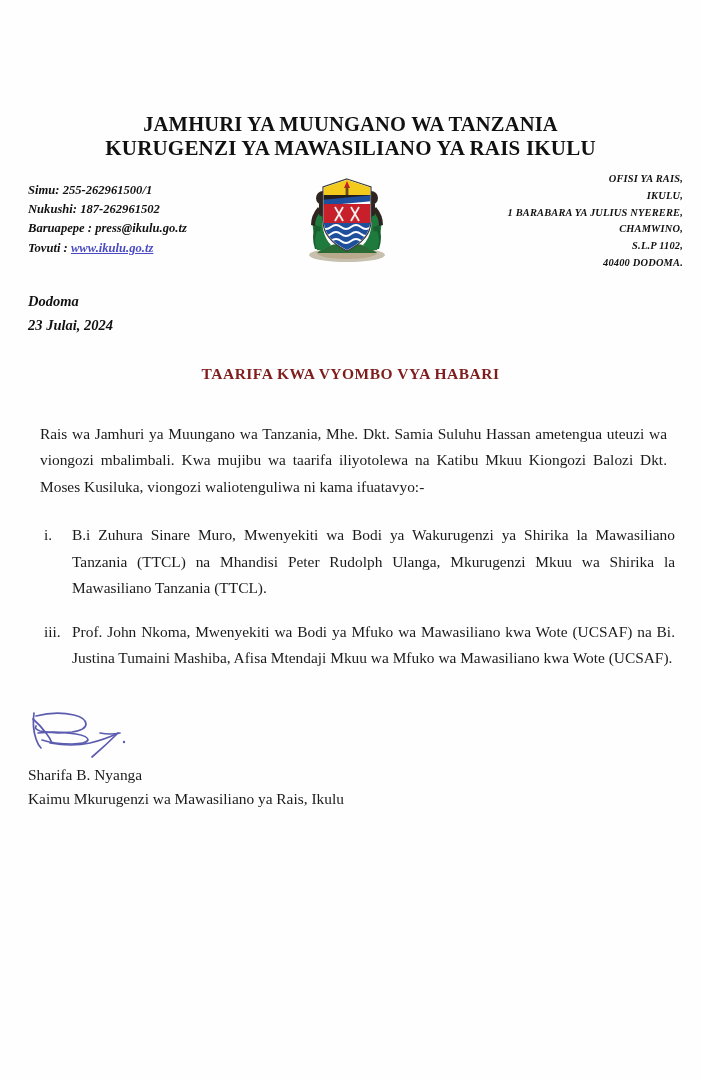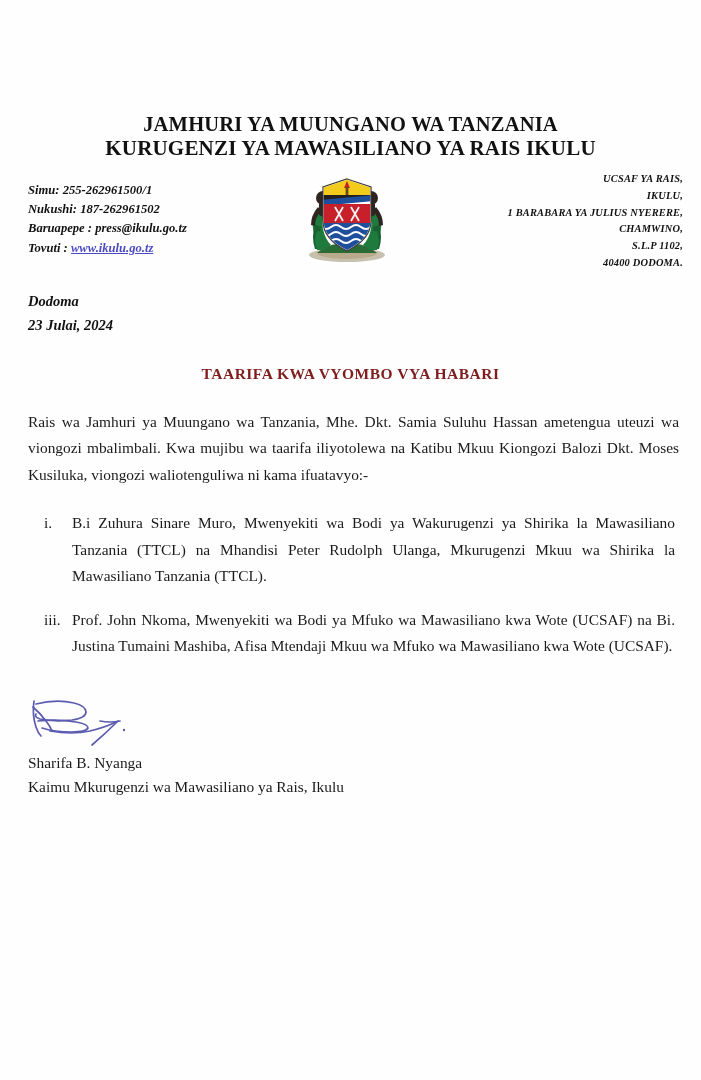--- a/index.html
+++ b/index.html
@@ -110,21 +110,21 @@
   
   .body-wrap {
     padding: 26px 22px 0 28px;
   }
   .intro {
     text-align: justify;
     text-justify: inter-word;
     font-size: 15.4px;
     line-height: 1.72;
     color: #1a1a1a;
-    margin: 0;
+    margin: 12px;
   }
 
   .list {
     margin: 22px 0 0 0;
     padding: 0;
     list-style: none;
   }
   .list-item {
     display: flex;
     align-items: flex-start;
@@ -235,21 +235,21 @@
             <rect x="30" y="52" width="52" height="28" fill="#1d4f9c"></rect>
             <path d="M30 56 q5 4 10 0 q5 -4 10 0 q5 4 10 0 q5 -4 10 0 q5 4 10 0" stroke="#ffffff" stroke-width="2" fill="none"></path>
             <path d="M30 63 q5 4 10 0 q5 -4 10 0 q5 4 10 0 q5 -4 10 0 q5 4 10 0" stroke="#ffffff" stroke-width="2" fill="none"></path>
             <path d="M30 70 q5 4 10 0 q5 -4 10 0 q5 4 10 0 q5 -4 10 0 q5 4 10 0" stroke="#ffffff" stroke-width="2" fill="none"></path>
           </g>
         </g>
       </svg>
     </div>
 
     <div class="contact-right">
-      <span class="row">UCSAF YA RAIS,</span>
+      <span class="row">OFISI YA RAIS,</span>
       <span class="row">IKULU,</span>
       <span class="row">1 BARABARA YA JULIUS NYERERE,</span>
       <span class="row">CHAMWINO,</span>
       <span class="row">S.L.P 1102,</span>
       <span class="row">40400 DODOMA.</span>
     </div>
   </div>
 
   <div class="dateblock">
     <span class="row">Dodoma</span>

